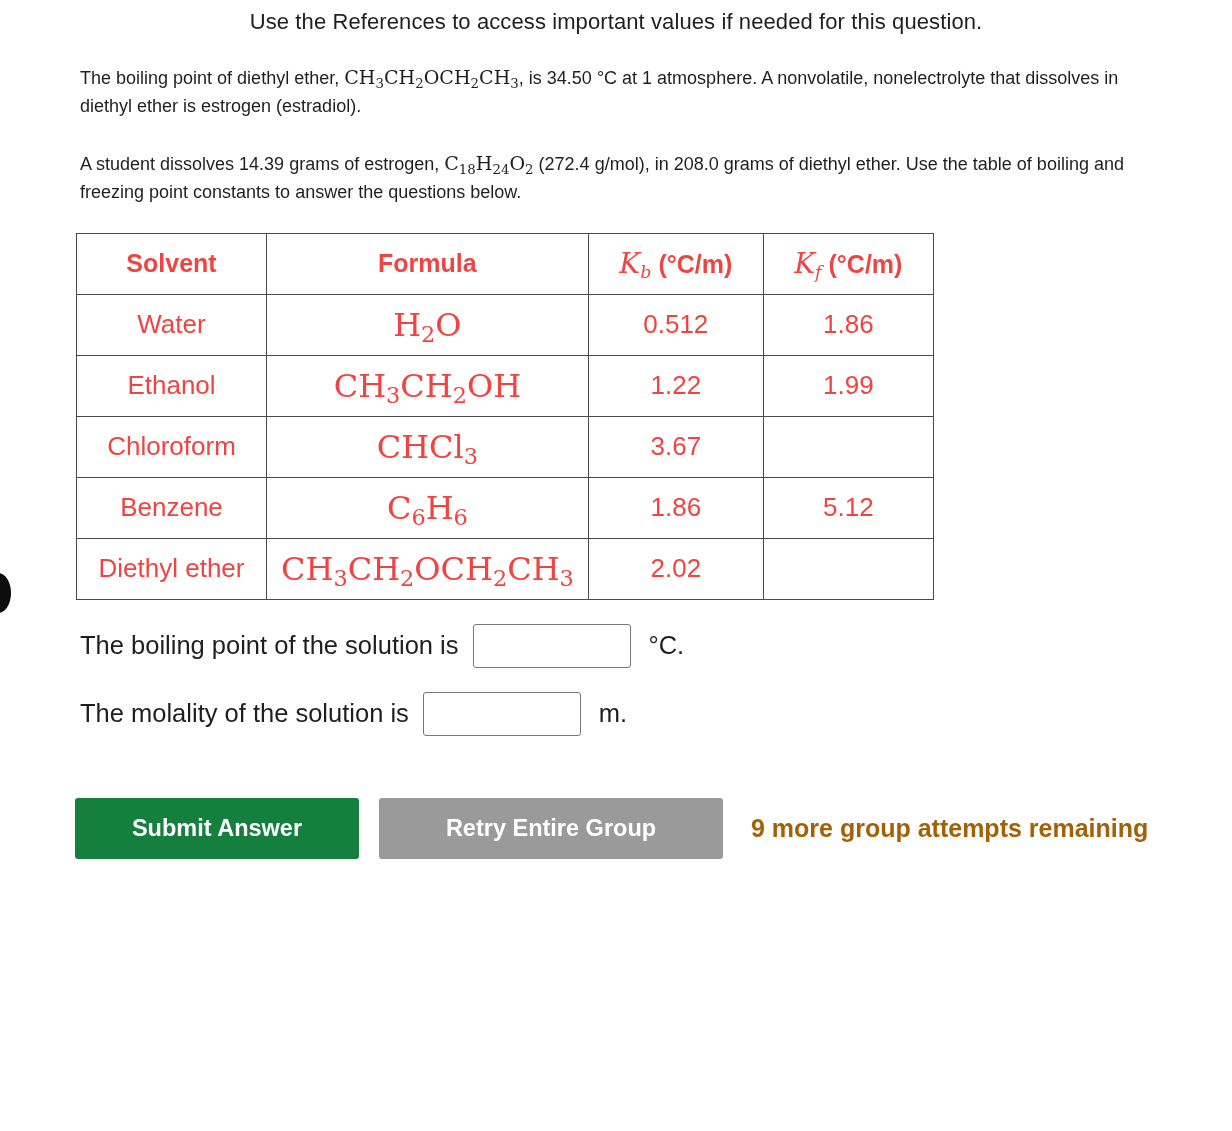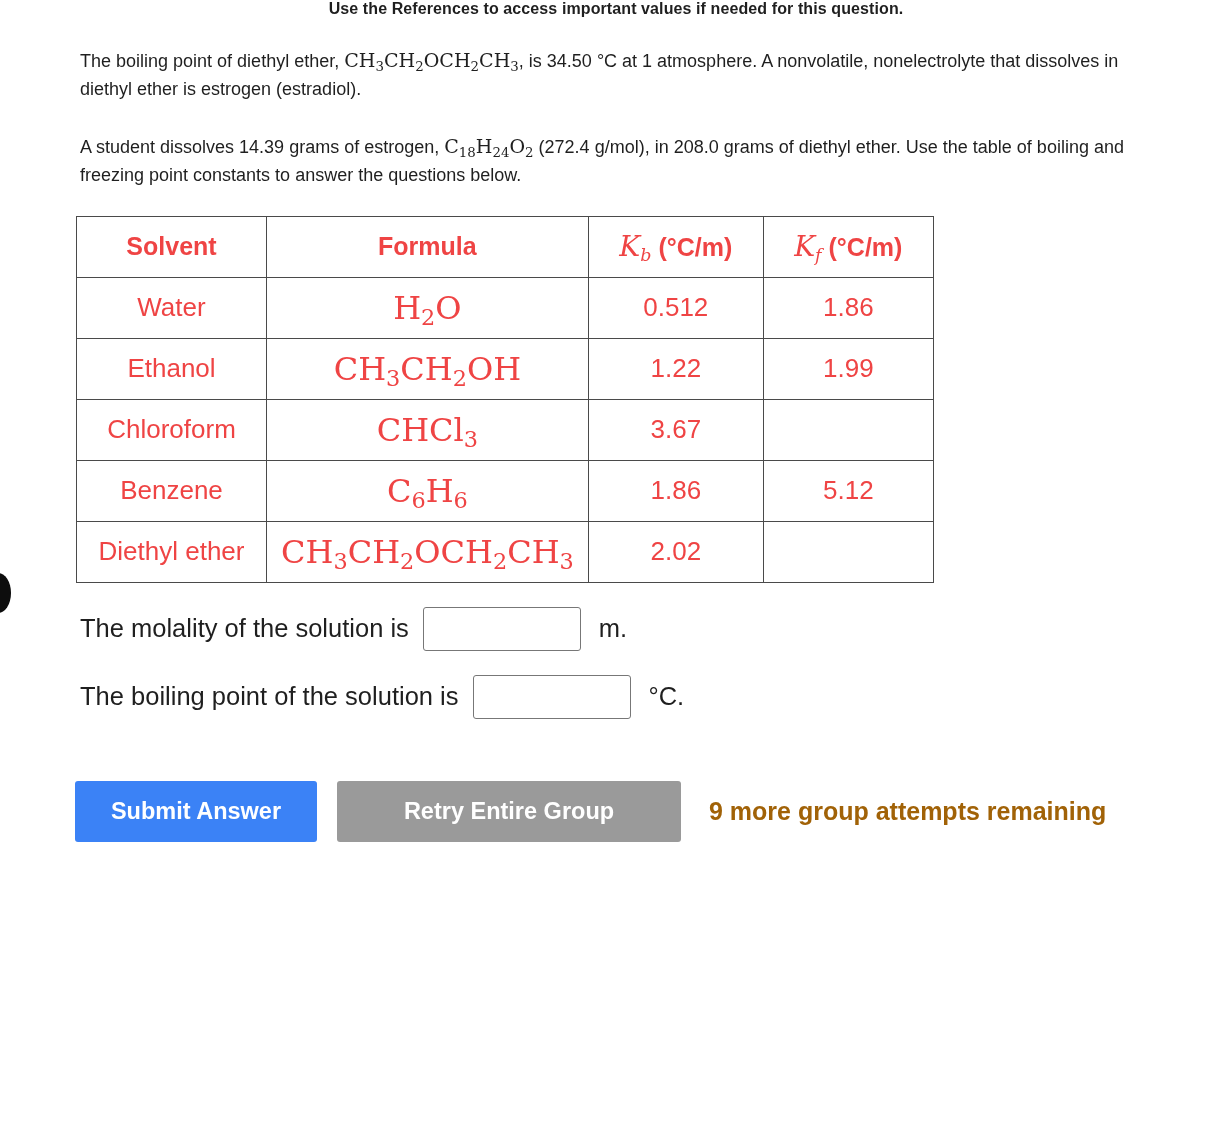--- a/index.html
+++ b/index.html
@@ -19,23 +19,24 @@
   .edge-artifact {
     position: absolute;
     left: -15px;
     top: 573px;
     width: 26px;
     height: 40px;
     background: #0d0d0d;
     border-radius: 50%;
   }
   .instructions {
+    padding-top: 9px;
     text-align: center;
-    font-weight: bold;
-    font-size: 16px;
+    font-weight: normal;
+    font-size: 22px;
     letter-spacing: 0.1px;
   }
   .para {
     margin: 28px 0 0 80px;
     width: 1048px;
     font-size: 18px;
     line-height: 1.55;
   }
   .formula, .formula sub {
     font-family: "DejaVu Serif", "Liberation Serif", serif;
@@ -114,22 +115,22 @@
     height: 61px;
     border: none;
     border-radius: 3px;
     color: #ffffff;
     font-weight: bold;
     font-size: 23.5px;
     font-family: "Liberation Sans", "DejaVu Sans", sans-serif;
     cursor: pointer;
   }
   .btn-submit {
-    width: 242px;
-    background: #3b82f6;
+    width: 284px;
+    background: #15803d;
   }
   .btn-retry {
     width: 344px;
     background: #9a9a9a;
     margin-left: 20px;
   }
   .attempts {
     margin-left: 28px;
     color: #a16207;
     font-weight: bold;
@@ -190,29 +191,29 @@
     <tr>
       <td>Diethyl ether</td>
       <td class="cell-formula">CH<sub>3</sub>CH<sub>2</sub>OCH<sub>2</sub>CH<sub>3</sub></td>
       <td>2.02</td>
       <td></td>
     </tr>
   </tbody>
     </table>
 
   <div class="question-line">
+    <span>The boiling point of the solution is</span>
+    <input class="answer-input" type="text" value="" style="">
+    <span>°C.</span>
+  </div>
+
+  <div class="question-line">
     <span>The molality of the solution is</span>
     <input class="answer-input" type="text" value="" style="">
     <span>m.</span>
-  </div>
-
-  <div class="question-line">
-    <span>The boiling point of the solution is</span>
-    <input class="answer-input" type="text" value="" style="">
-    <span>°C.</span>
   </div>
 
   <div class="actions">
     <button class="btn btn-submit">Submit Answer</button>
     <button class="btn btn-retry">Retry Entire Group</button>
     <span class="attempts">9 more group attempts remaining</span>
   </div>
 
 </div>
 

